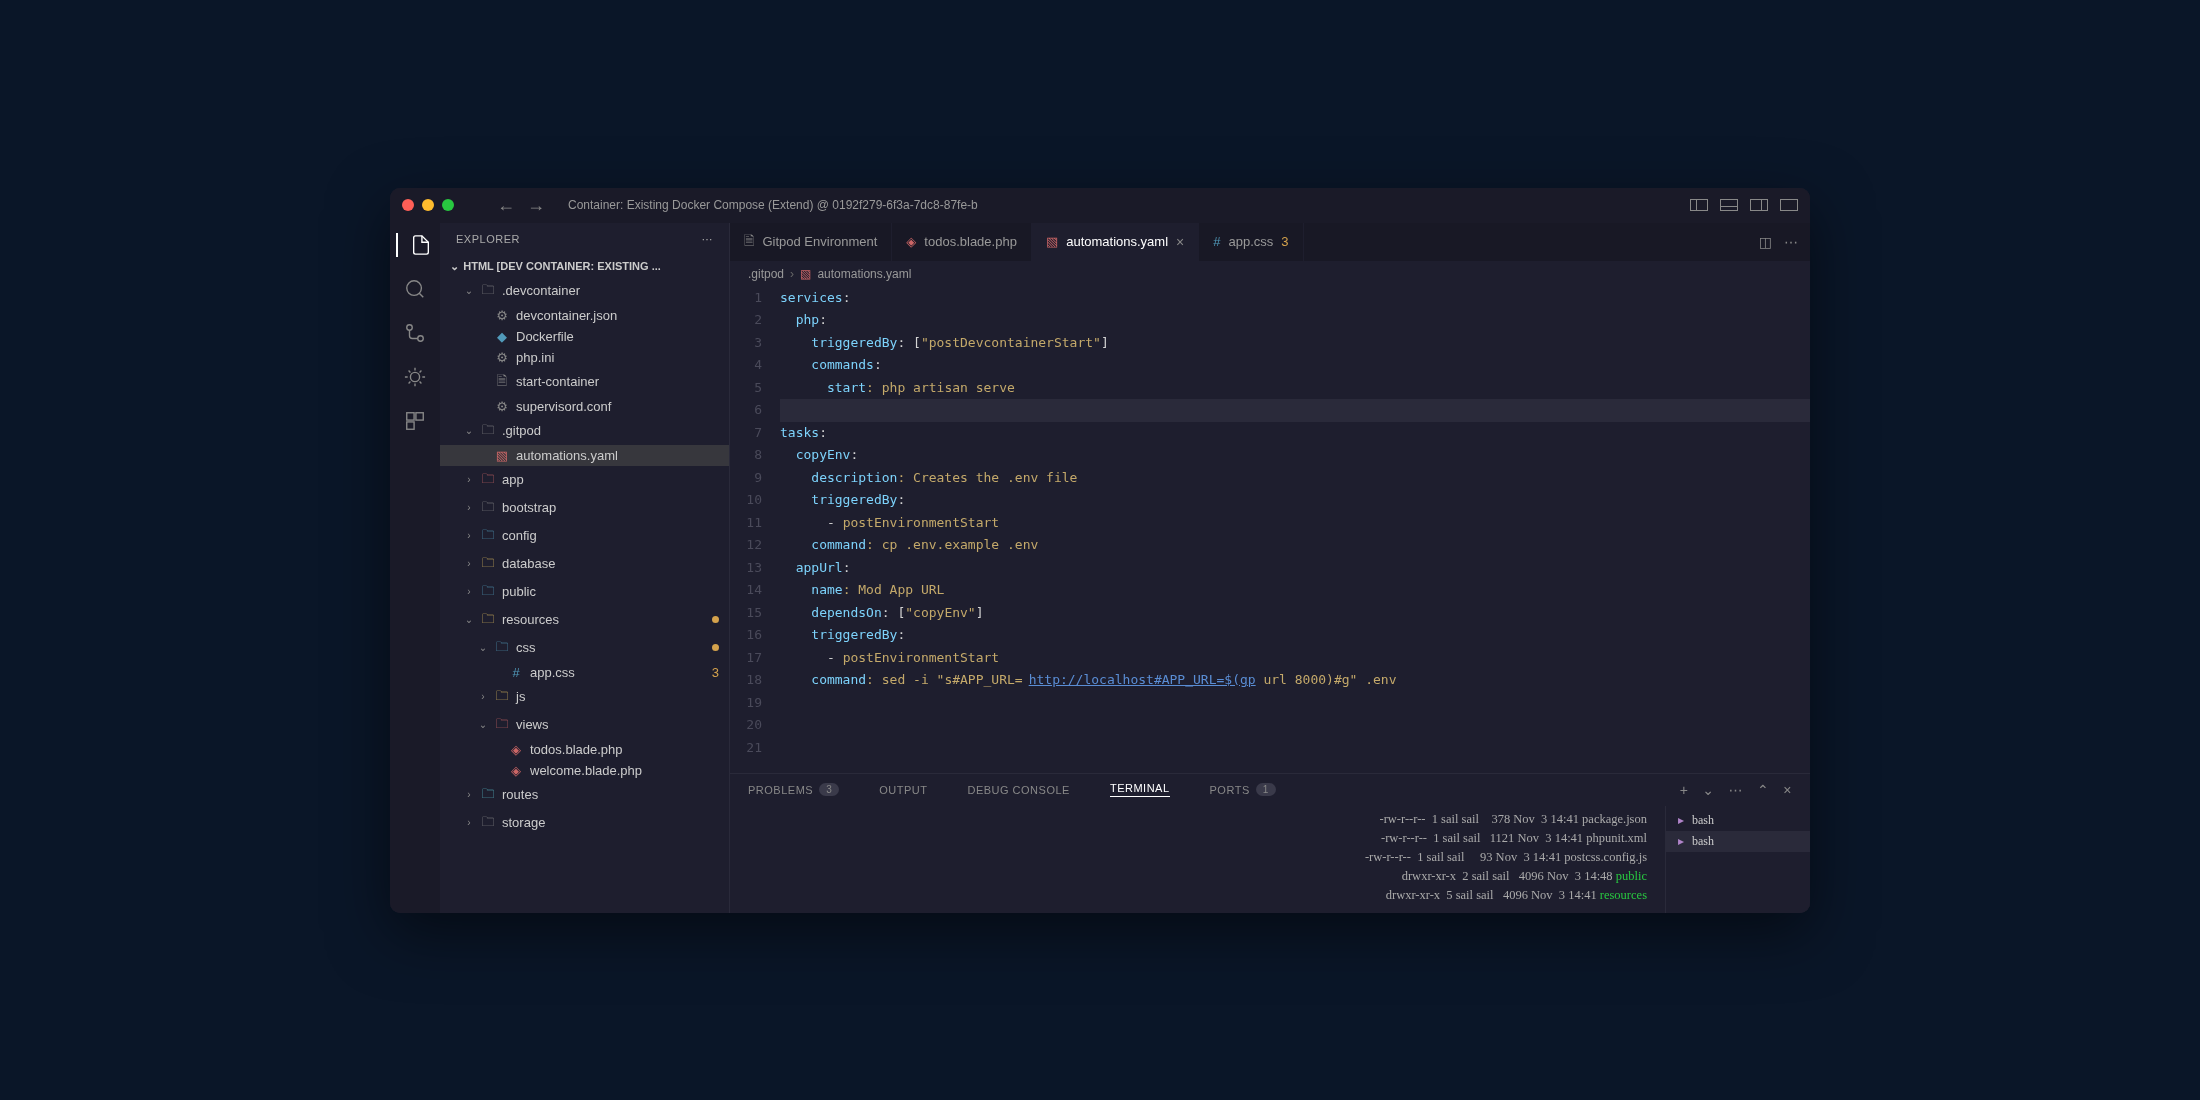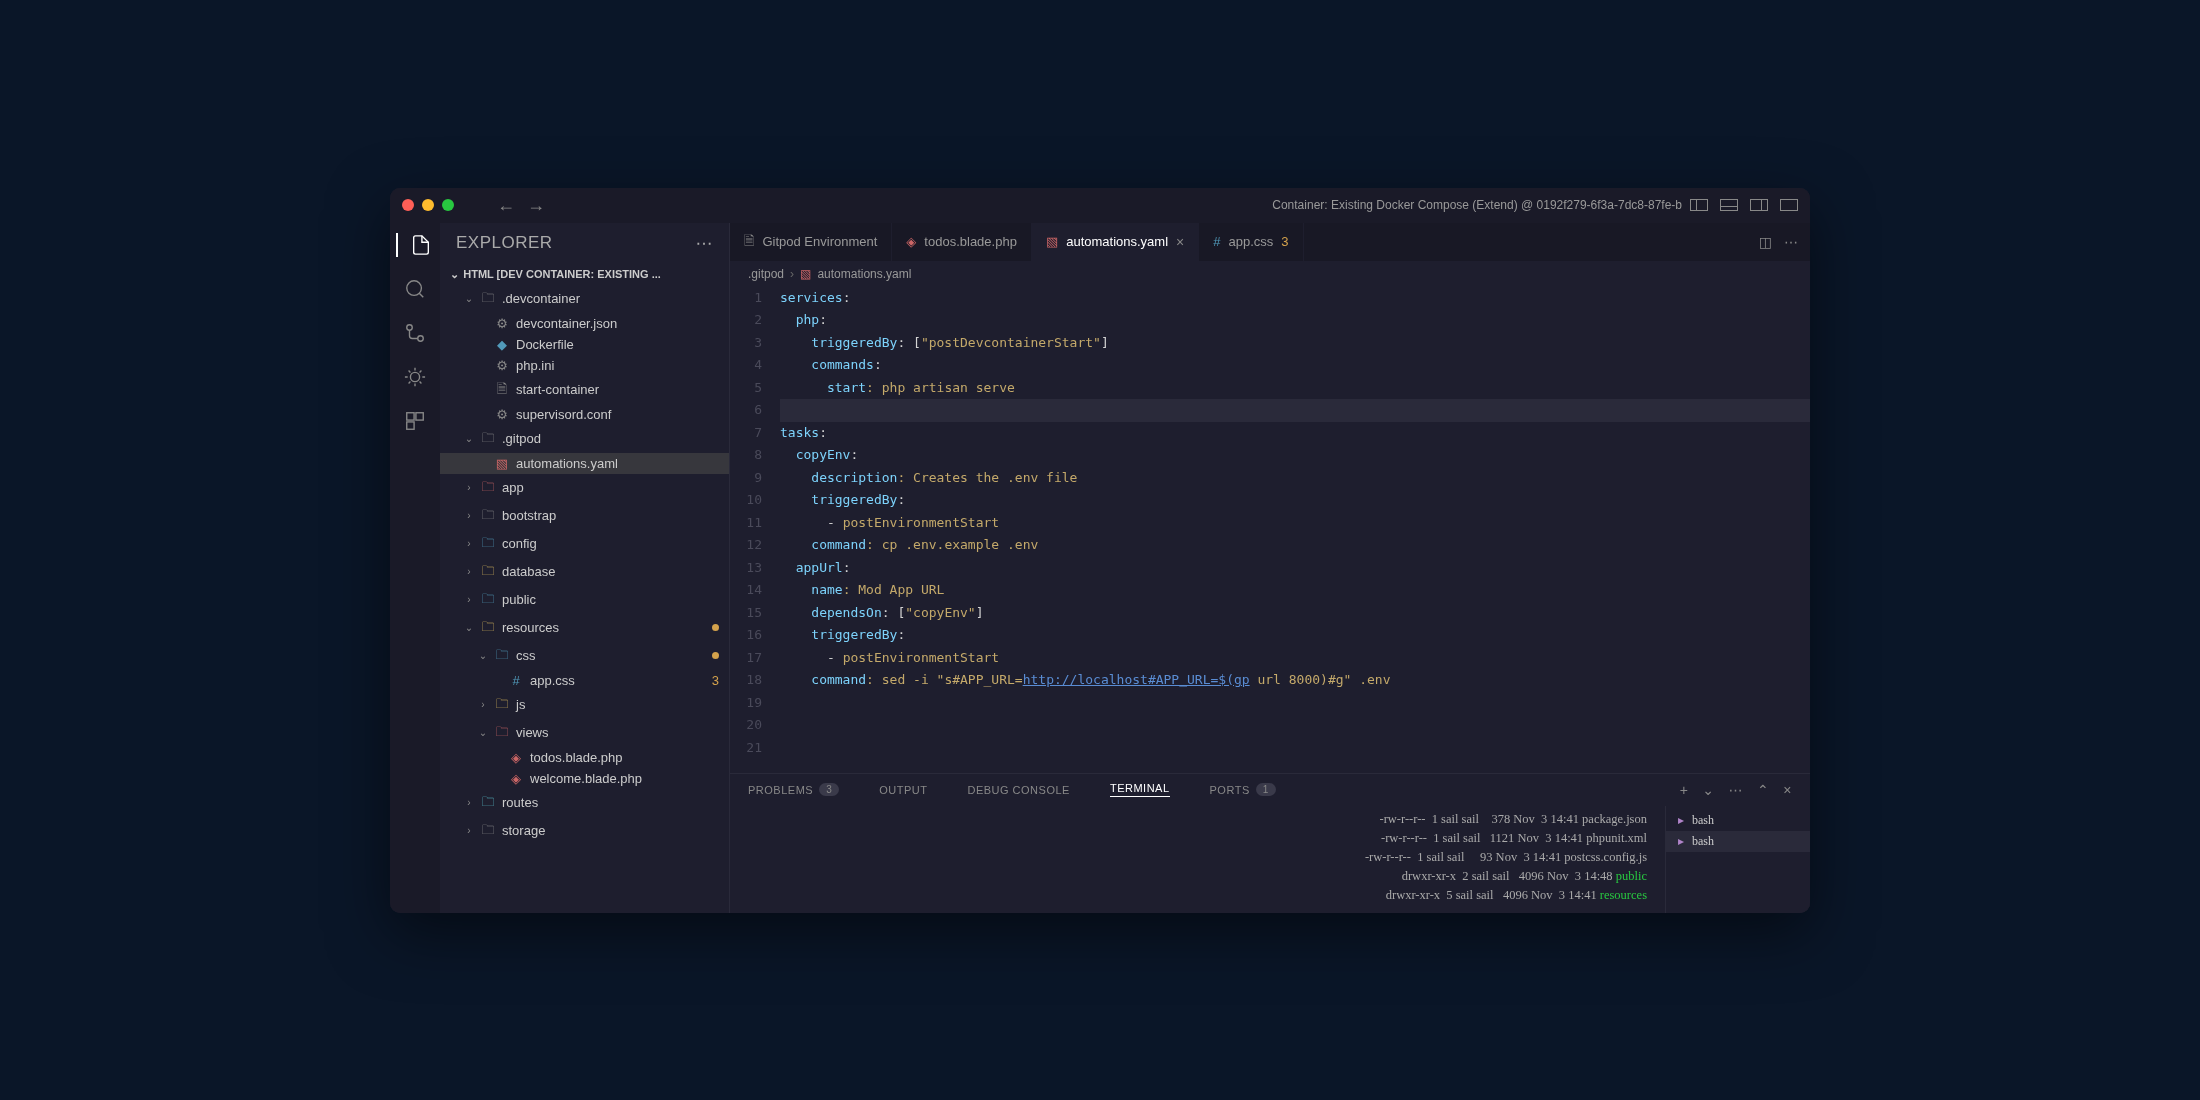--- a/index.html
+++ b/index.html
@@ -34,21 +34,21 @@
 }
 .traffic-lights { display: flex; gap: 8px; margin-right: 20px; }
 .tl { width: 12px; height: 12px; border-radius: 50%; }
 .tl-red { background: #ff5f57; }
 .tl-yellow { background: #febc2e; }
 .tl-green { background: #28c840; }
 .nav-arrows { display: flex; gap: 12px; color: #888; margin: 0 15px; }
 .arrow { cursor: pointer; font-size: 18px; }
 .title-center {
   flex: 1;
-  text-align: right;
+  text-align: left;
   color: #999;
   font-size: 12px;
   overflow: hidden;
   white-space: nowrap;
 }
 .title-right { display: flex; gap: 12px; color: #888; }
 .panel-icon { width: 18px; height: 12px; border: 1.5px solid #888; display: inline-block; }
 .panel-icon.left::before { content:""; float:left; width:5px; height:100%; border-right:1.5px solid #888; }
 .panel-icon.bottom::before { content:""; display:block; margin-top:6px; border-top:1.5px solid #888; }
 .panel-icon.right::after { content:""; float:right; width:5px; height:100%; border-left:1.5px solid #888; }
@@ -77,21 +77,21 @@
 .sidebar {
   width: 290px;
   background: #1e1e2e;
   display: flex;
   flex-direction: column;
   border-right: 1px solid #2a2a3a;
 }
 .sidebar-header {
   padding: 10px 16px;
   color: #aaa;
-  font-size: 17px;
+  font-size: 11px;
   letter-spacing: 0.5px;
   display: flex;
   justify-content: space-between;
 }
 .sidebar-section {
   padding: 4px 10px;
   color: #ccc;
   font-size: 11px;
   font-weight: 600;
   display: flex;
@@ -160,21 +160,21 @@
 .code {
   flex: 1;
   line-height: 22.5px;
   color: #d4d4d4;
 }
 .code-line { white-space: pre; }
 .code-line.highlight { background: #2a2a3a; }
 .k-key { color: #7dd3fc; }
 .k-str { color: #c4a96a; }
 .k-punc { color: #d4d4d4; }
-.k-link { color: #5a8dd4; text-decoration: underline; }
+.k-link { color: #5a8dd4; text-decoration: underline; margin-left: 6px; }
 .k-dash { color: #ccc; }
 
 .panel {
   height: 140px;
   border-top: 1px solid #2a2a3a;
   display: flex;
   flex-direction: column;
   background: #1e1e2e;
 }
 .panel-tabs {

